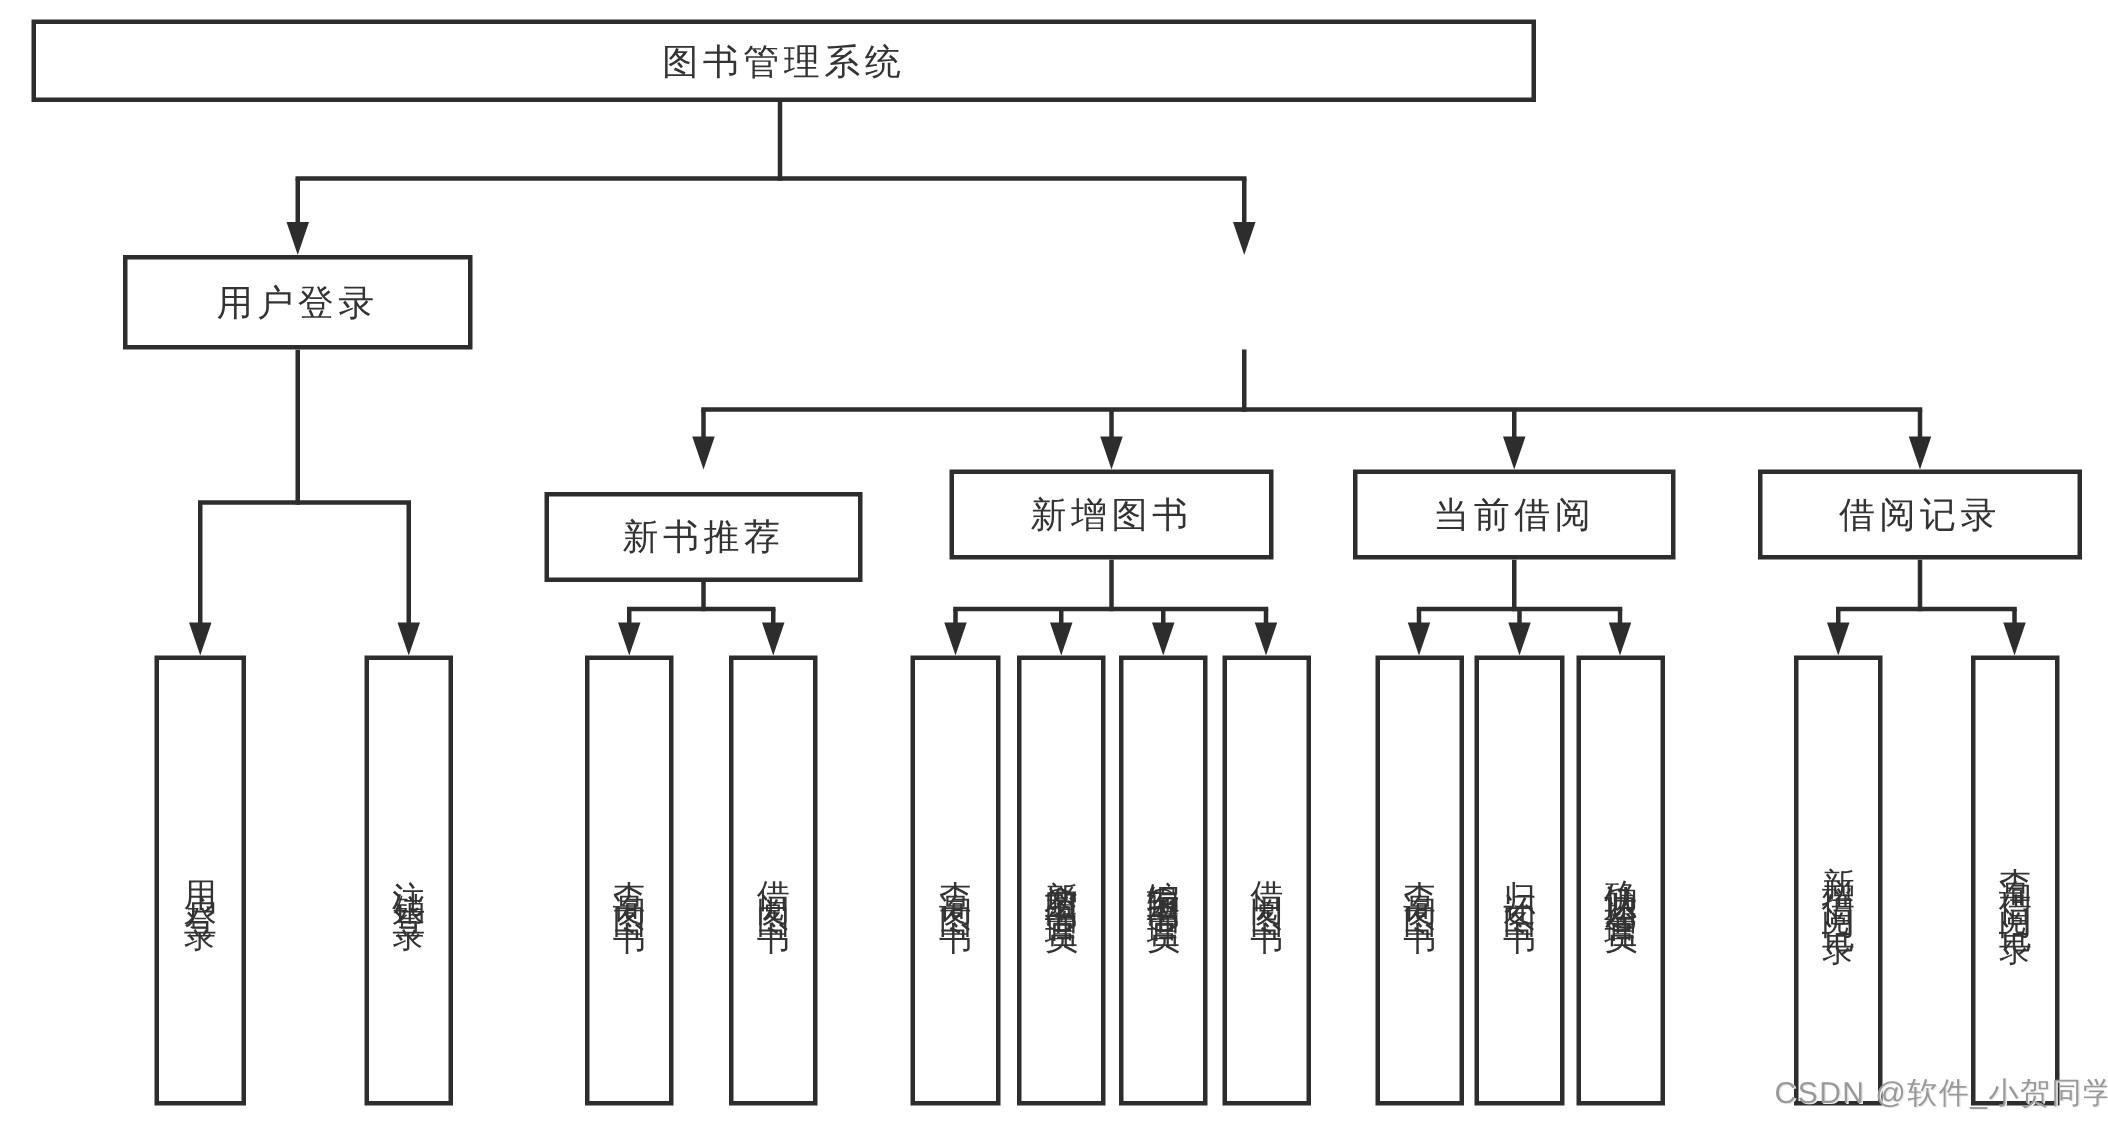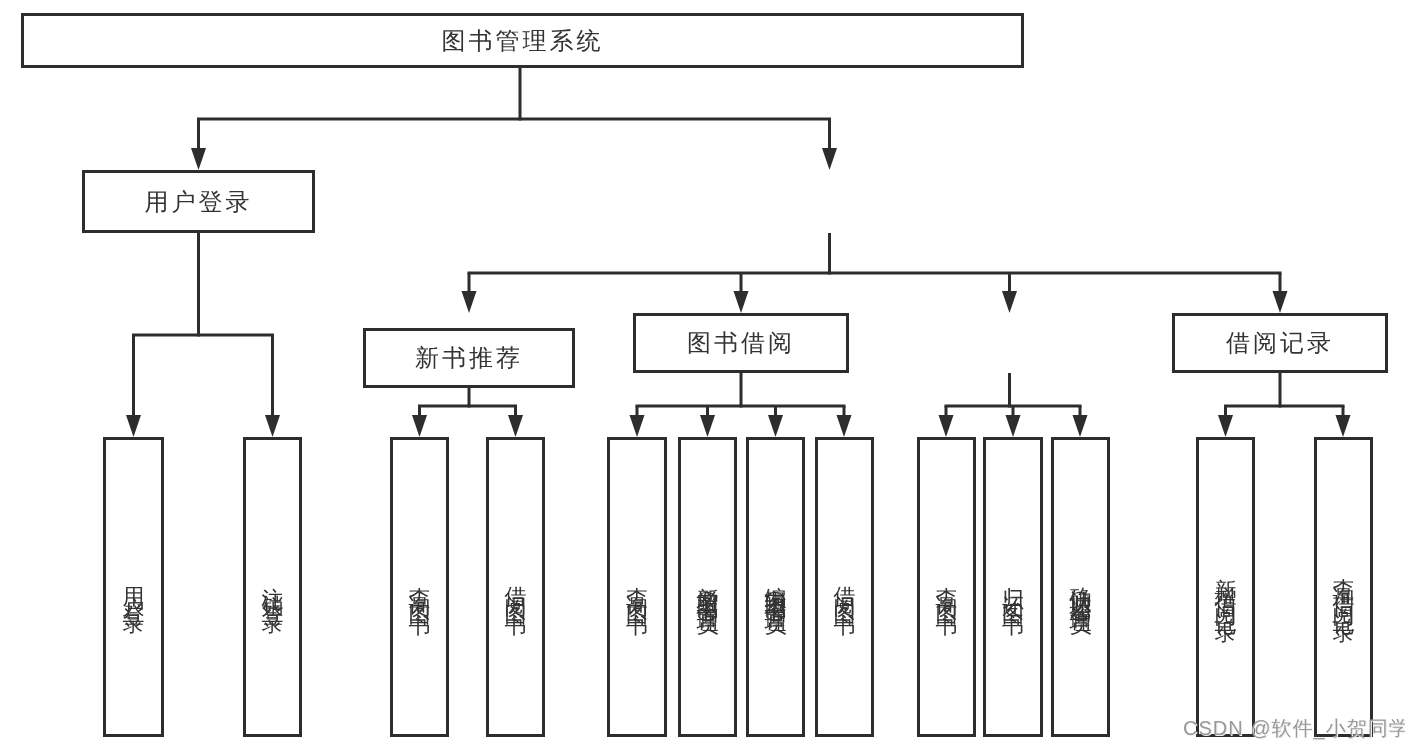--- a/index.html
+++ b/index.html
@@ -82,21 +82,22 @@
       <polygon points="1218,415 1233,415 1225.5,437" fill="#2d2d2d"></polygon>
       <line x1="1343" y1="406" x2="1343" y2="419" stroke="#2d2d2d" stroke-width="3"></line>
       <polygon points="1335.5,415 1350.5,415 1343,437" fill="#2d2d2d"></polygon>
     </svg>
 
   <div class="hbox" style="left:21px;top:13px;width:1003px;height:55px">图书管理系统</div>
 
   <div class="hbox" style="left:82px;top:170px;width:233px;height:63px">用户登录</div>
 
   <div class="hbox" style="left:363px;top:328px;width:212px;height:60px">新书推荐</div>
-  <div class="hbox" style="left:633px;top:313px;width:216px;height:60px">图书借阅</div>
+  <div class="hbox" style="left:633px;top:313px;width:216px;height:60px">新增图书</div>
+  <div class="hbox" style="left:902px;top:313px;width:215px;height:60px">当前借阅</div>
   <div class="hbox" style="left:1172px;top:313px;width:216px;height:60px">借阅记录</div>
 
   <div class="vbox" style="left:103px;top:437px;width:61px;height:300px">用户登录</div>
   <div class="vbox" style="left:243px;top:437px;width:59px;height:300px">注销登录</div>
 
   <div class="vbox" style="left:390px;top:437px;width:59px;height:300px">查询图书</div>
   <div class="vbox" style="left:486px;top:437px;width:59px;height:300px">借阅图书</div>
 
   <div class="vbox" style="left:607px;top:437px;width:60px;height:300px">查询图书</div>
   <div class="vbox long" style="left:678px;top:437px;width:59px;height:300px">新增图书（管理员）</div>

